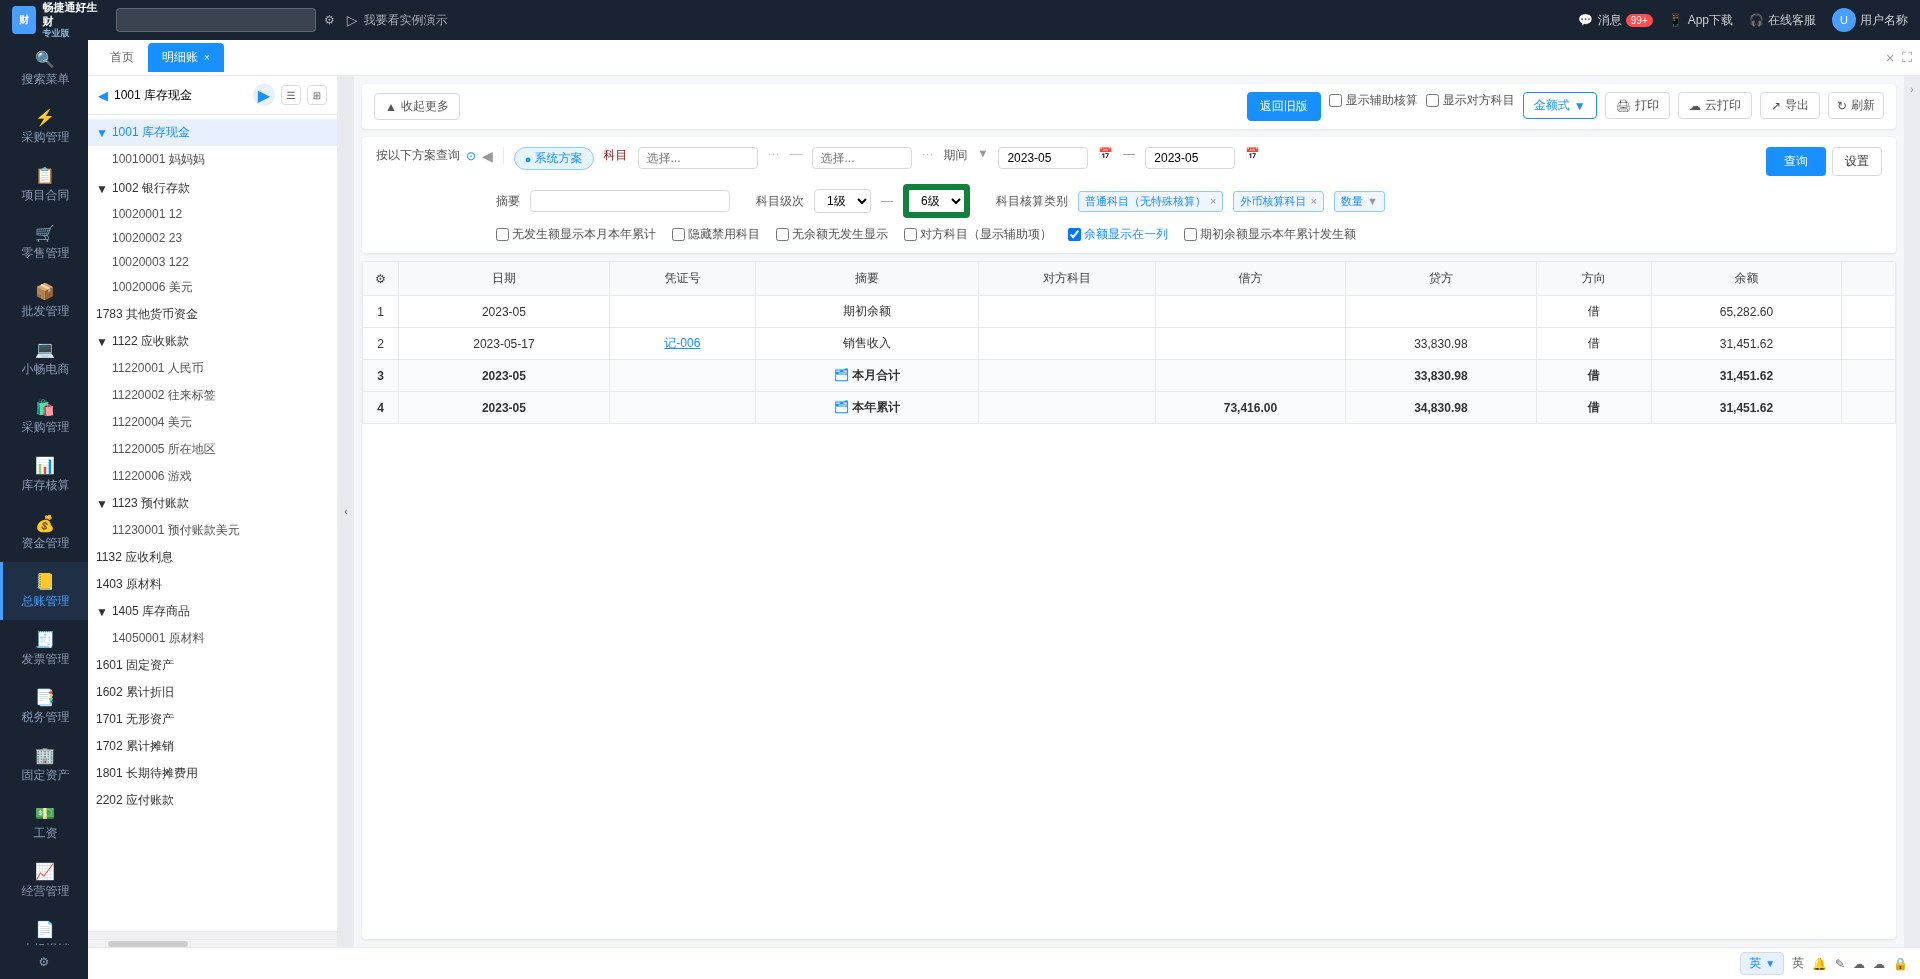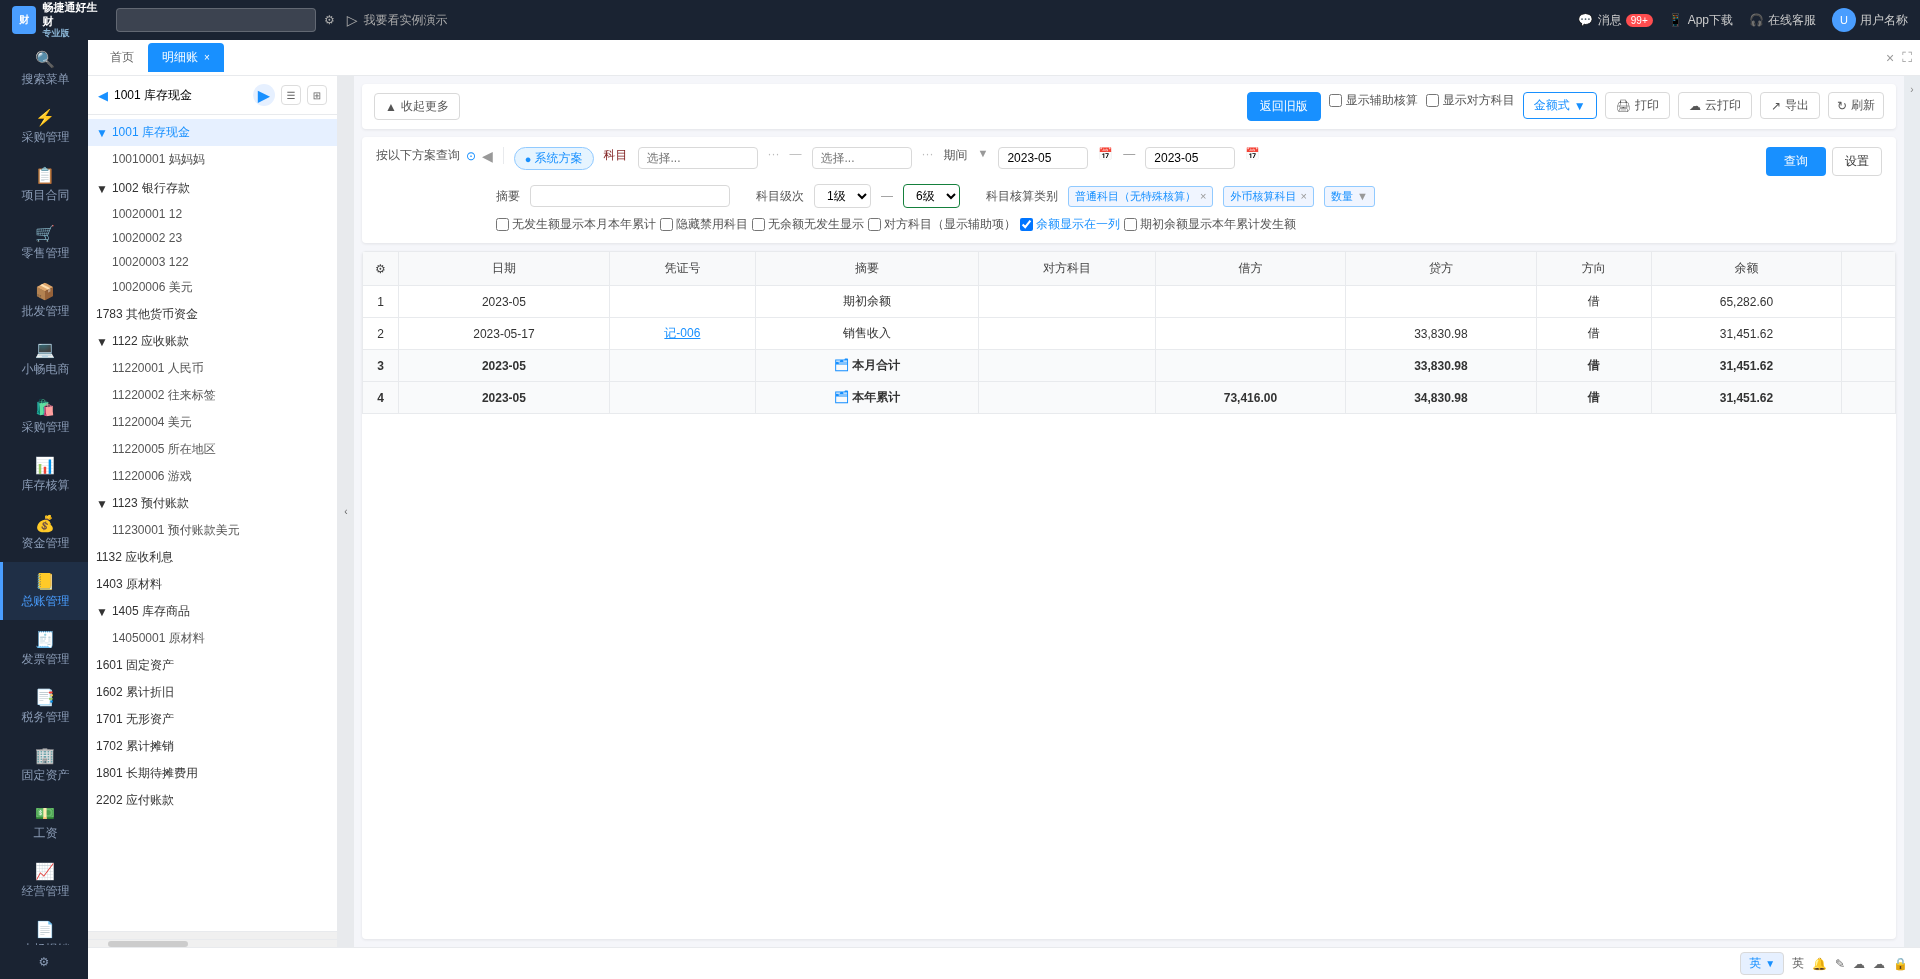--- a/index.html
+++ b/index.html
@@ -387,40 +387,40 @@
 
           <div style="display:flex;align-items:center;gap:10px;margin-bottom:8px;">
             <span style="color:#555;font-size:12px;margin-left:120px">摘要</span>
             <input type="text" style="border: 1px solid rgb(217, 217, 217); border-radius: 4px; padding: 3px 8px; font-size: 12px; width: 200px;">
 
             <span style="color:#555;font-size:12px;margin-left:16px">科目级次</span>
             <select style="border:1px solid #d9d9d9;border-radius:4px;padding:3px 8px;font-size:12px;background:#fff">
               <option>1级</option><option>2级</option><option>3级</option>
             </select>
             <span style="color:#999">—</span>
-            <select style="border:1px solid #15803d;border-radius:4px;padding:3px 8px;font-size:12px;background:#fff">
+            <select style="border:6px solid #15803d;border-radius:4px;padding:3px 8px;font-size:12px;background:#fff">
               <option>6级</option><option>5级</option><option>4级</option>
             </select>
 
             <span style="color:#555;font-size:12px;margin-left:16px">科目核算类别</span>
             <div style="display:flex;align-items:center;gap:4px;background:#f0f5ff;border:1px solid #91caff;border-radius:3px;padding:2px 6px;">
               <span style="color:#1890ff;font-size:11px">普通科目（无特殊核算）</span>
               <span style="color:#999;cursor:pointer;font-size:11px">×</span>
             </div>
             <div style="display:flex;align-items:center;gap:4px;background:#f0f5ff;border:1px solid #91caff;border-radius:3px;padding:2px 6px;">
               <span style="color:#1890ff;font-size:11px">外币核算科目</span>
               <span style="color:#999;cursor:pointer;font-size:11px">×</span>
             </div>
             <div style="display:flex;align-items:center;gap:4px;background:#f0f5ff;border:1px solid #91caff;border-radius:3px;padding:2px 6px;">
               <span style="color:#1890ff;font-size:11px">数量</span>
               <span style="color:#999;cursor:pointer;font-size:11px">▼</span>
             </div>
           </div>
 
-          <div style="display:flex;align-items:center;gap:4px;padding-left:120px;">
+          <div style="display:flex;align-items:center;gap:16px;padding-left:120px;">
             <label style="display:flex;align-items:center;gap:3px;color:#555;cursor:pointer;font-size:12px">
               <input type="checkbox" style="">
               <span>无发生额显示本月本年累计</span>
             </label>
             <label style="display:flex;align-items:center;gap:3px;color:#555;cursor:pointer;font-size:12px">
               <input type="checkbox" style="">
               <span>隐藏禁用科目</span>
             </label>
             <label style="display:flex;align-items:center;gap:3px;color:#555;cursor:pointer;font-size:12px">
               <input type="checkbox" style="">

